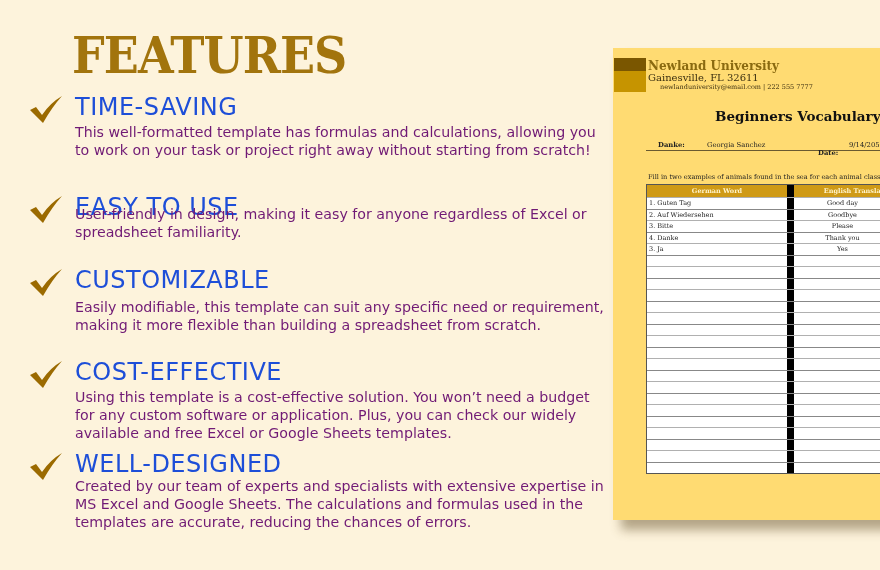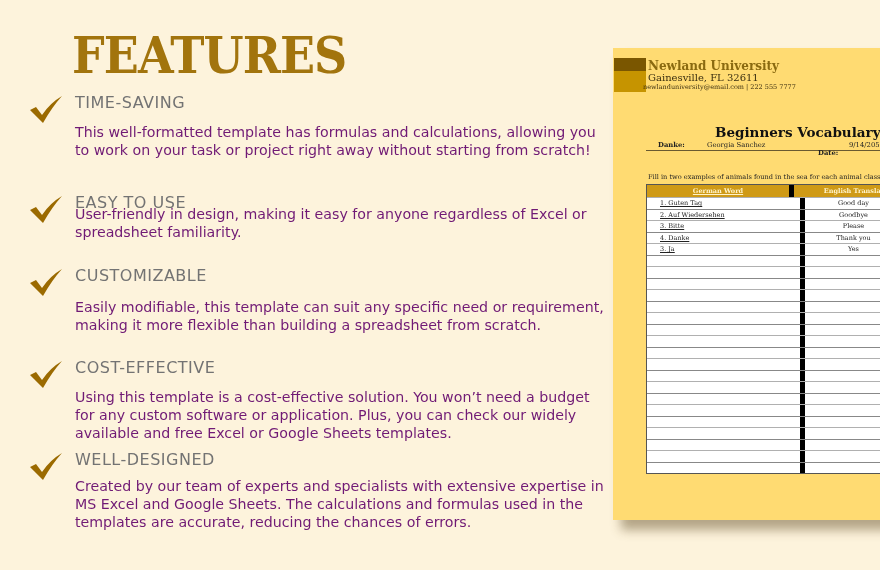--- a/index.html
+++ b/index.html
@@ -9,53 +9,53 @@
   .title {
     position: absolute; left: 72px; top: 26px;
     font-family: "DejaVu Serif", serif; font-weight: bold;
     font-size: 50px; letter-spacing: -1px; color: #a2740d;
     transform: scaleX(0.92); transform-origin: left top;
   }
   .feature { position: absolute; left: 0; width: 600px; }
   .check { position: absolute; left: 28px; width: 36px; height: 30px; }
   .feat-title {
     position: absolute; left: 75px; top: 0;
-    font-size: 16px; color: #737373; letter-spacing: 0.5px; white-space: nowrap;
+    font-size: 24px; color: #1d4ed8; letter-spacing: 0.5px; white-space: nowrap;
   }
   .feat-desc {
     position: absolute; left: 75px; width: 530px;
     font-size: 14.2px; line-height: 18.2px; color: #701a75;
   }
 
   .paper {
     position: absolute; left: 613px; top: 48px; width: 300px; height: 472px;
     background: #ffdb72;
     box-shadow: 8px 10px 10px rgba(90,70,30,0.45);
   }
   .logo-dark { position: absolute; left: 1px; top: 10px; width: 32px; height: 13px; background: #7a5600; }
   .logo-light { position: absolute; left: 1px; top: 23px; width: 32px; height: 21px; background: #c69400; }
   .org-name { position: absolute; left: 35px; top: 11px; font-family: "DejaVu Serif", serif; font-weight: bold; font-size: 12px; color: #8a6a10; white-space: nowrap; }
   .org-addr { position: absolute; left: 35px; top: 24px; font-family: "DejaVu Serif", serif; font-size: 10px; color: #3a2e10; white-space: nowrap; }
-  .org-contact { position: absolute; left: 30px; top: 35px; font-family: "DejaVu Serif", serif; font-size: 6.5px; color: #3a2e10; white-space: nowrap; }
-  .doc-title { position: absolute; left: 102px; top: 76px; font-family: "DejaVu Serif", serif; font-weight: bold; font-size: 13.5px; color: #111; white-space: nowrap; }
+  .org-contact { position: absolute; left: 47px; top: 35px; font-family: "DejaVu Serif", serif; font-size: 6.5px; color: #3a2e10; white-space: nowrap; }
+  .doc-title { position: absolute; left: 102px; top: 60px; font-family: "DejaVu Serif", serif; font-weight: bold; font-size: 13.5px; color: #111; white-space: nowrap; }
   .name-line { position: absolute; left: 33px; top: 93px; width: 280px; height: 10px; border-bottom: 1.5px solid #6a5a30; }
   .name-label { position: absolute; left: 12px; top: 0; font-family: "DejaVu Serif", serif; font-size: 6.8px; font-weight: bold; color: #222; white-space: nowrap; }
   .name-val { position: absolute; left: 41px; top: 0; font-family: "DejaVu Serif", serif; font-size: 6.8px; color: #222; white-space: nowrap; margin-left: 20px; }
   .date-label { position: absolute; left: 172px; top: 8px; font-family: "DejaVu Serif", serif; font-size: 6.8px; font-weight: bold; color: #222; }
   .date-val { position: absolute; left: 203px; top: 0; font-family: "DejaVu Serif", serif; font-size: 6.8px; color: #222; white-space: nowrap; }
   .instr { position: absolute; left: 35px; top: 125px; font-family: "DejaVu Serif", serif; font-size: 6.6px; color: #222; white-space: nowrap; }
 
   .table { position: absolute; left: 33px; top: 136px; width: 280px; border: 1px solid #555; background: #fff; }
   .thead { display: flex; height: 12px; background: #cf9a16; }
   .th { font-family: "DejaVu Serif", serif; font-size: 6.5px; font-weight: bold; color: #fff3c8; text-align: center; line-height: 12px; white-space: nowrap; overflow: hidden; }
-  .c1 { width: 147px; border-right: 5px solid #000000; text-decoration: underline; }
+  .c1 { width: 147px; border-right: 7px solid #000000; }
   .c2 { flex: 1; }
   .tr { display: flex; height: 11.5px; border-top: 1px solid #888; }
   .tr:nth-child(odd) { border-top-color: #b0b0b0; }
-  .td { font-family: "DejaVu Serif", serif; font-size: 6.5px; color: #222; line-height: 10.5px; white-space: nowrap; overflow: hidden; margin-left: 11px; }
+  .td { font-family: "DejaVu Serif", serif; font-size: 6.5px; color: #222; line-height: 10.5px; white-space: nowrap; overflow: hidden; }
   .td.c1 { padding-left: 2px; }
   .td.c2 { text-align: center; padding-right: 34px; }
 </style>
 </head>
 <body>
 
 <div class="title">FEATURES</div>
 
 <div id="features">
     <div class="feature" style="top: 93px;">

